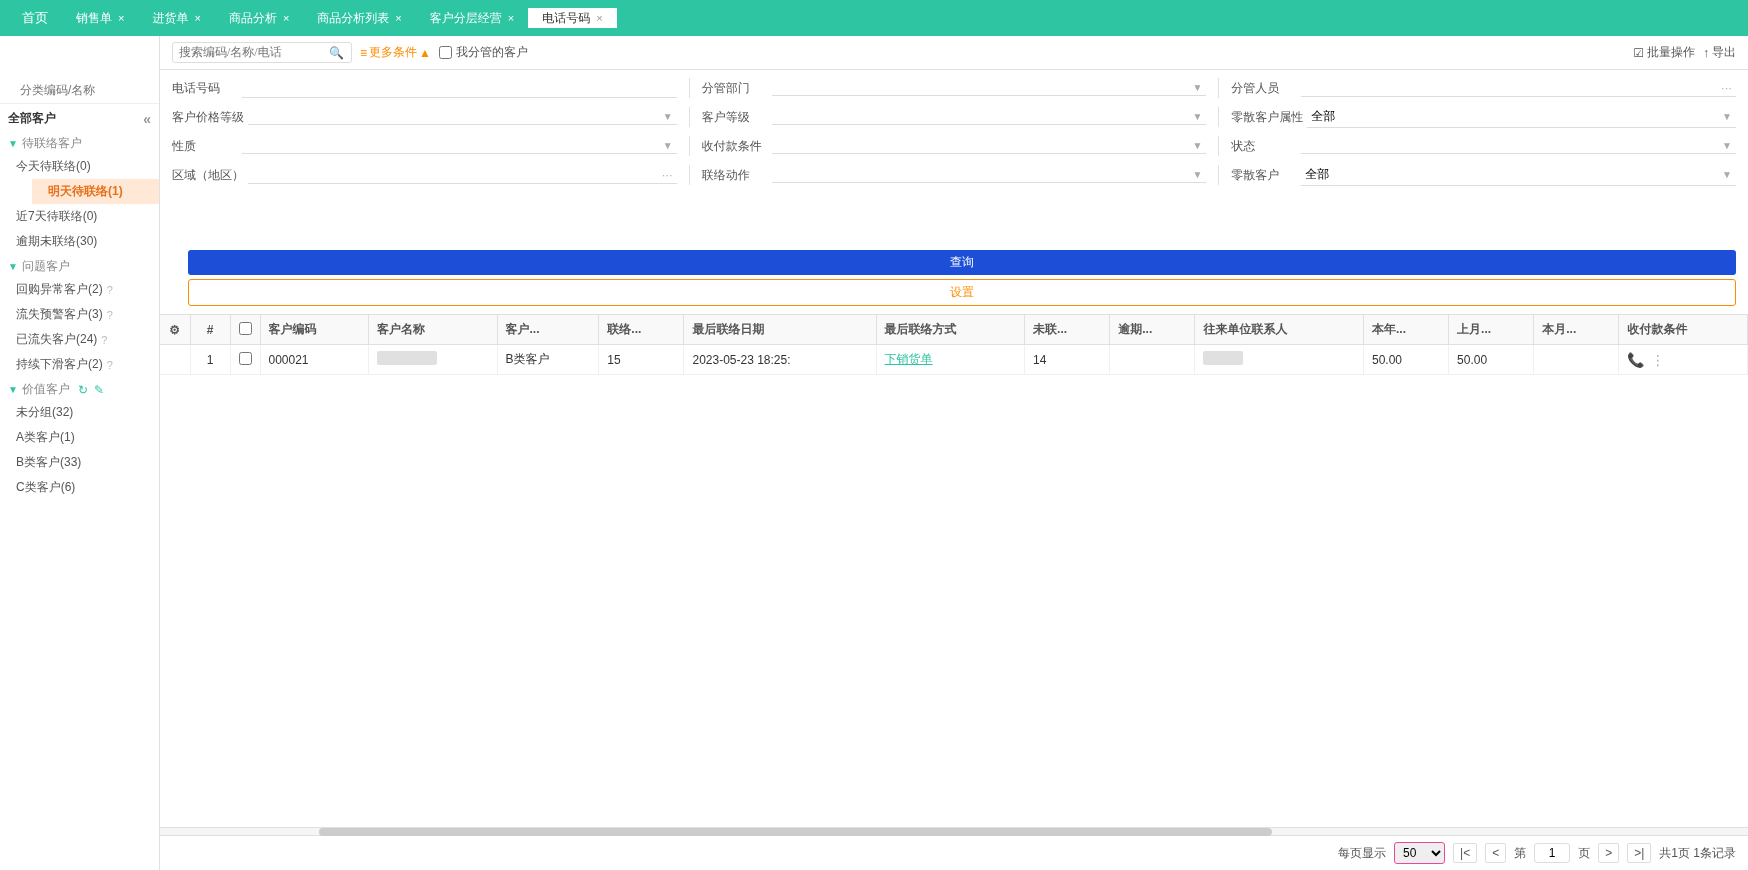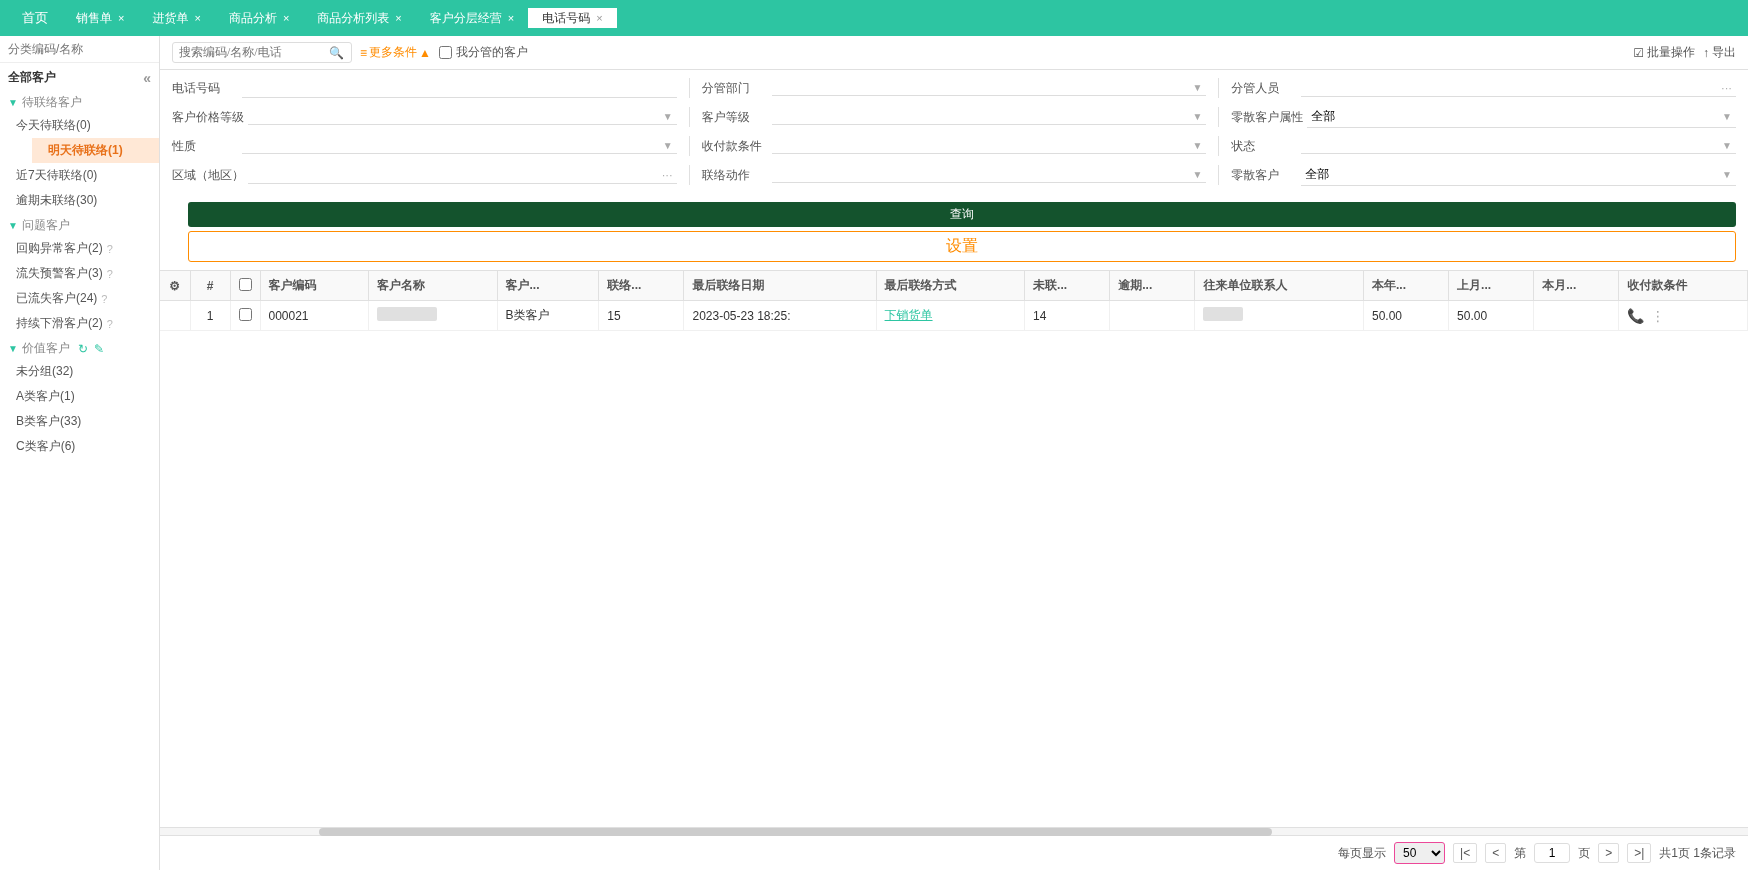--- a/index.html
+++ b/index.html
@@ -41,22 +41,23 @@
       background: #fff;
       border-right: 1px solid #e0e0e0;
       display: flex;
       flex-direction: column;
       overflow-y: auto;
       flex-shrink: 0;
     }
     .sidebar-search {
       display: flex;
       align-items: center;
-      padding: 6px 8px;
+      padding: 6px 20px;
       border-bottom: 1px solid #eee;
+      margin-top: 41px;
     }
     .sidebar-search input {
       flex: 1;
       border: none;
       outline: none;
       font-size: 12px;
       color: #999;
     }
 
     .sidebar-section-title {
@@ -168,21 +169,21 @@
       border-bottom: 1px solid #e0e0e0;
       padding: 8px 12px;
       flex-shrink: 0;
     }
     .filter-row {
       display: flex;
       align-items: center;
       margin-bottom: 8px;
       gap: 0;
     }
-    .filter-row:last-child { margin-bottom: 4px; }
+    .filter-row:last-child { margin-bottom: 16px; }
     .filter-field {
       display: flex;
       align-items: center;
       flex: 1;
       min-width: 0;
     }
     .filter-label {
       color: #555;
       white-space: nowrap;
       min-width: 70px;
@@ -215,36 +216,37 @@
 
     
     .filter-panel-actions {
       display: flex;
       flex-direction: column;
       gap: 4px;
       flex-shrink: 0;
       margin-left: 16px;
     }
     .btn-query {
-      background: #14532d;
+      background: #1d4ed8;
       color: #fff;
       border: none;
       border-radius: 3px;
       padding: 4px 16px;
       cursor: pointer;
       font-size: 12px;
+      margin-top: 36px;
     }
     .btn-reset {
       background: #fff;
       color: #ff8c00;
       border: 1px solid #ff8c00;
       border-radius: 3px;
       padding: 4px 0;
       cursor: pointer;
-      font-size: 16px;
+      font-size: 12px;
     }
 
     
     .table-area {
       flex: 1;
       overflow: auto;
       background: #fff;
     }
     table {
       width: 100%;

